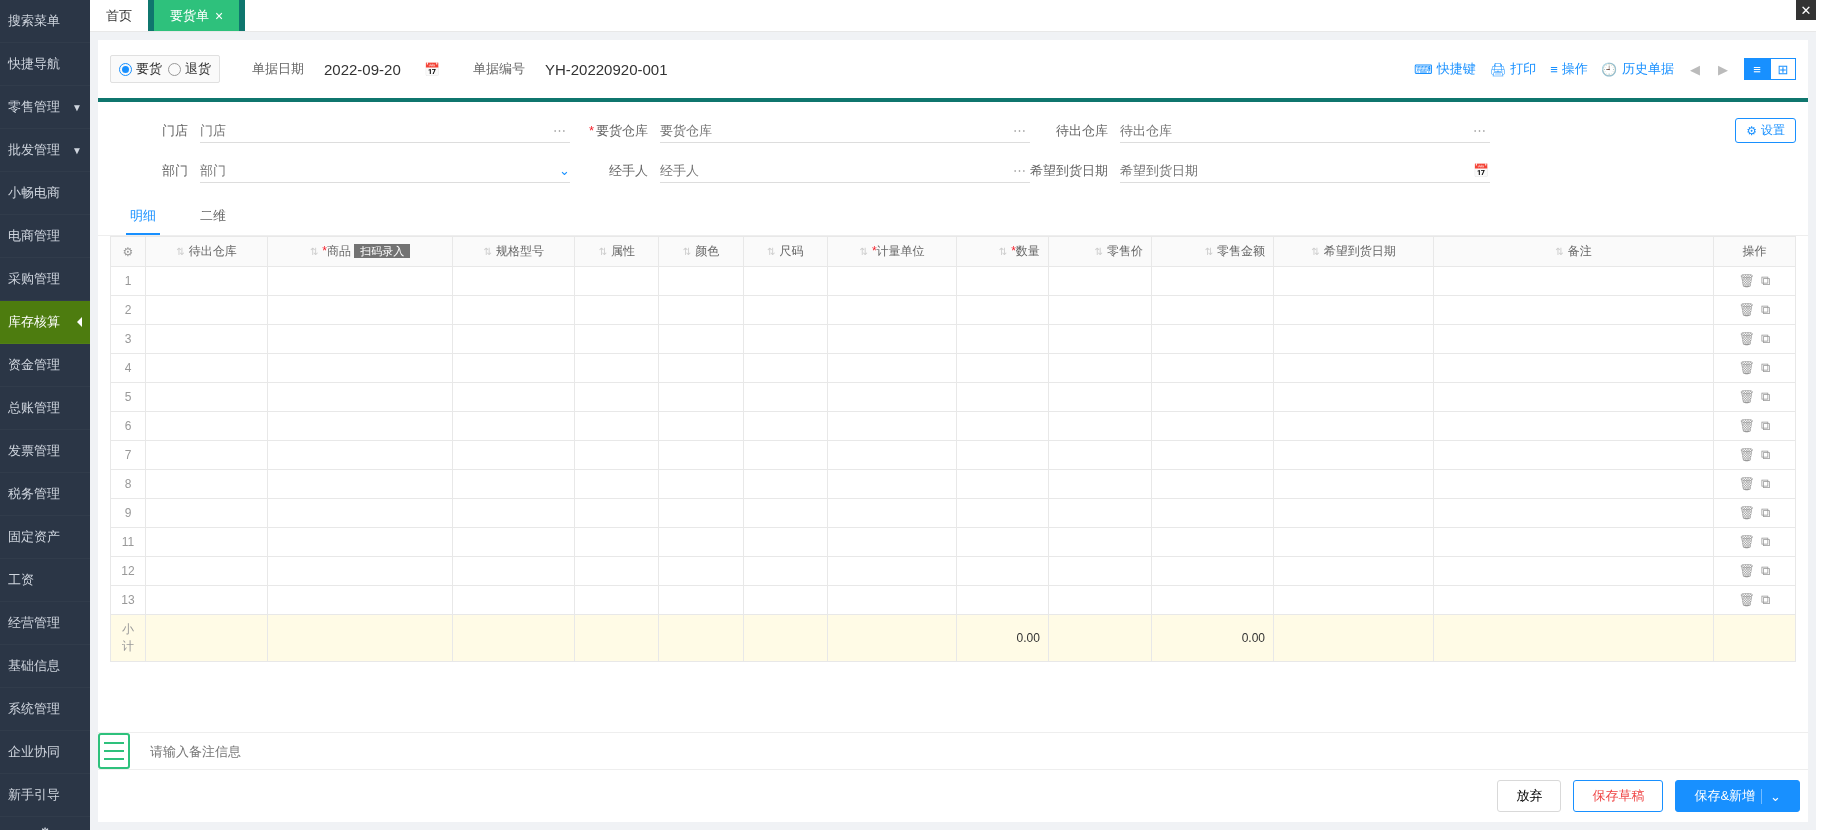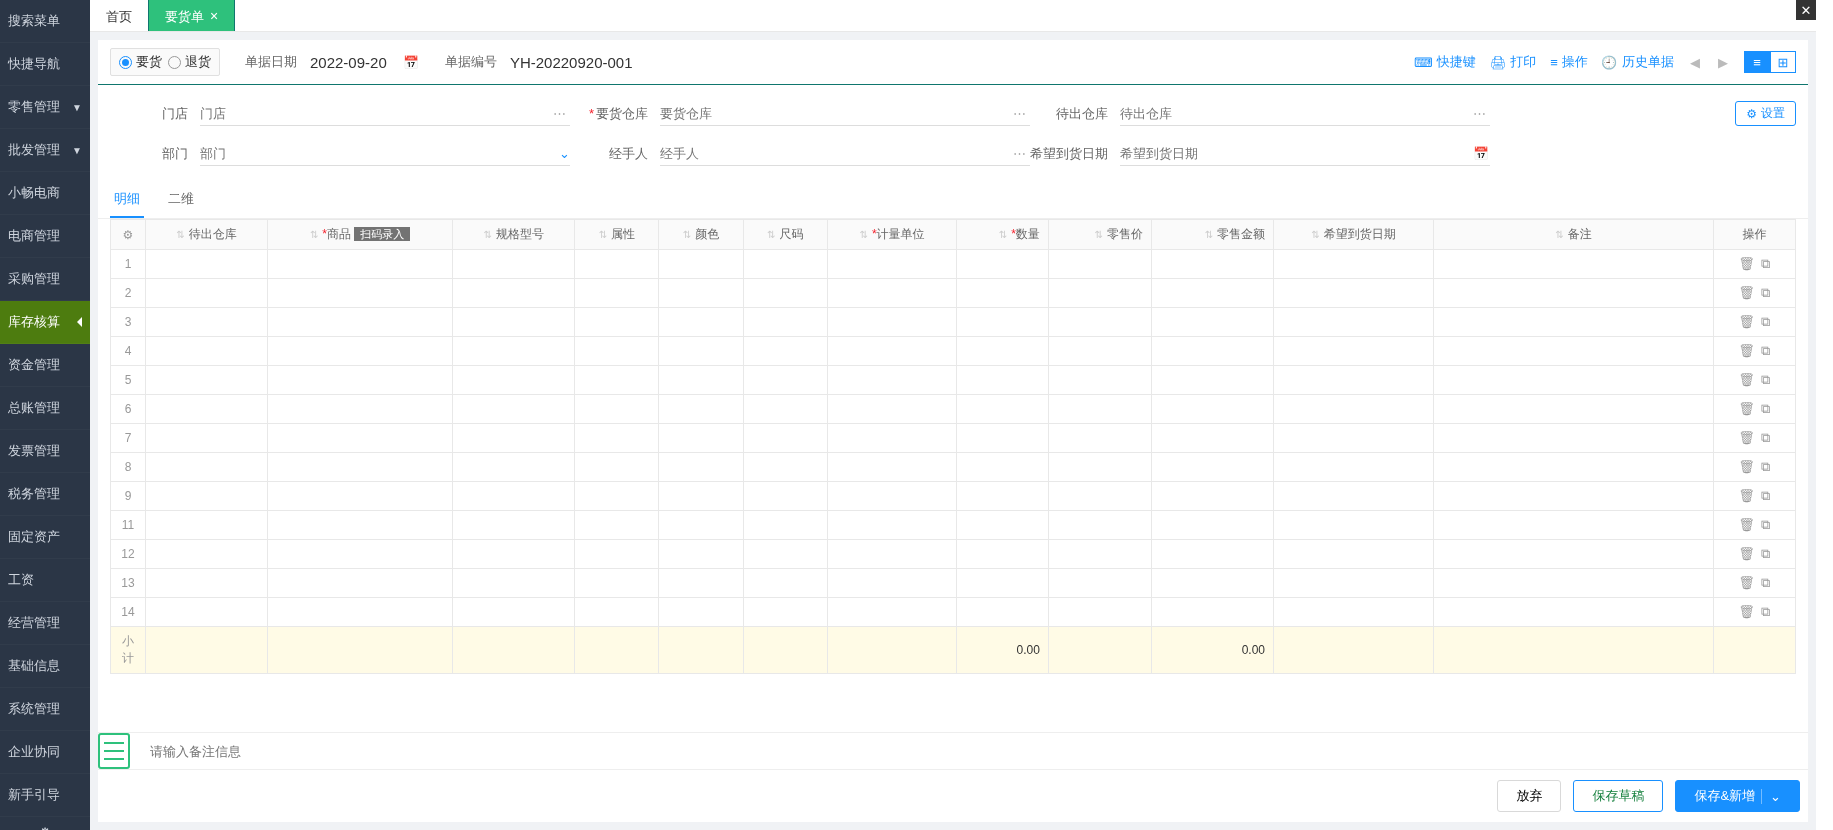--- a/index.html
+++ b/index.html
@@ -12,30 +12,30 @@
 .sidebar-item.active { background: #4d7c0f; color: #fff; }
 .sidebar-item .caret { font-size: 10px; }
 .sidebar-item .indicator { width: 0; height: 0; border-top: 5px solid transparent; border-bottom: 5px solid transparent; border-right: 5px solid #fff; }
 .sidebar-footer { margin-top: auto; text-align: center; padding: 8px 0; }
 
 
 .main { flex: 1; display: flex; flex-direction: column; background: #f0f2f5; position: relative; }
 
 
 .tabs { background: #fff; display: flex; align-items: center; height: 32px; border-bottom: 1px solid #e8e8e8; }
-.tab { padding: 8px 16px; height: 100%; display: flex; align-items: flex-start; gap: 6px; border-right: 1px solid #0f766e; cursor: pointer; font-size: 13px; }
+.tab { padding: 0 16px; height: 100%; display: flex; align-items: center; gap: 6px; border-right: 6px solid #0f766e; cursor: pointer; font-size: 13px; }
 .tab.active { background: #2ec17c; color: #fff; }
 .tab-close { font-size: 14px; cursor: pointer; }
 .close-main { position: absolute; top: 0; right: 0; width: 20px; height: 20px; background: #333; color: #fff; display: flex; align-items: center; justify-content: center; cursor: pointer; }
 
 
 .content { flex: 1; margin: 8px; background: #fff; display: flex; flex-direction: column; overflow: hidden; }
 
 
-.toolbar { display: flex; align-items: center; padding: 8px 12px; gap: 13px; border-bottom: 1px solid #0f766e; }
+.toolbar { display: flex; align-items: center; padding: 15px 12px; gap: 20px; border-bottom: 4px solid #0f766e; }
 .radio-grp { display: flex; align-items: center; gap: 6px; background: #fafafa; border: 1px solid #e0e0e0; border-radius: 2px; padding: 4px 8px; }
 .radio-opt { display: flex; align-items: center; gap: 4px; cursor: pointer; }
 .radio-circle { width: 13px; height: 13px; border: 1px solid #999; border-radius: 50%; display: inline-flex; align-items: center; justify-content: center; }
 .radio-circle.on { border-color: #1890ff; }
 .radio-circle.on::after { content: ''; width: 7px; height: 7px; background: #1890ff; border-radius: 50%; }
 .tb-label { color: #666; margin-left: 12px; }
 .tb-value { color: #333; margin-right: 4px; }
 .icon-cal { color: #1890ff; cursor: pointer; }
 .toolbar-right { margin-left: auto; display: flex; align-items: center; gap: 14px; }
 .tb-link { color: #1890ff; cursor: pointer; display: flex; align-items: center; gap: 4px; font-size: 13px; }
@@ -51,21 +51,21 @@
 .form-field .fl { width: 90px; text-align: right; padding-right: 12px; color: #666; }
 .form-field .fl .req { color: #f5222d; margin-right: 2px; }
 .form-field .fi { flex: 1; border-bottom: 1px solid #ddd; padding: 4px 0; display: flex; align-items: center; }
 .form-field .fi input { border: none; outline: none; flex: 1; font-size: 13px; background: transparent; }
 .form-field .fi .dots { color: #999; cursor: pointer; padding: 0 4px; }
 .form-field .fi .dd { color: #1890ff; cursor: pointer; }
 .settings-btn { border: 1px solid #1890ff; color: #1890ff; padding: 3px 10px; border-radius: 3px; cursor: pointer; display: flex; align-items: center; gap: 4px; font-size: 12px; margin-left: auto; }
 
 
 .detail-tabs { display: flex; gap: 20px; padding: 0 12px; border-bottom: 1px solid #eee; }
-.dtab { padding: 8px 4px; cursor: pointer; color: #666; }
+.dtab { padding: 8px 4px; cursor: pointer; color: #666; margin-left: 16px; }
 .dtab.on { color: #1890ff; border-bottom: 2px solid #1890ff; font-weight: 500; }
 
 
 .table-wrap { flex: 1; overflow: auto; padding: 0 12px; }
 table { width: 100%; border-collapse: collapse; font-size: 12px; }
 th, td { border: 1px solid #e8e8e8; padding: 6px 8px; height: 28px; }
 thead th { background: #fafafa; color: #666; font-weight: normal; position: relative; }
 .sort-ic { color: #ccc; margin-right: 4px; font-size: 10px; display: inline-block; }
 .req2 { color: #f5222d; }
 .scan-badge { background: #737373; color: #fff; padding: 1px 6px; border-radius: 0; font-size: 11px; }
@@ -78,21 +78,21 @@
 
 
 .notes { display: flex; align-items: center; gap: 20px; border-top: 1px solid #eee; justify-content: space-between; }
 .notes-icon { width: 32px; height: 36px; border: 2px solid #2ec17c; border-radius: 3px; display: flex; flex-direction: column; justify-content: space-around; padding: 4px; }
 .notes-icon span { height: 2px; background: #2ec17c; }
 .notes input { flex: 1; border: none; outline: none; font-size: 13px; }
 
 
 .footer { display: flex; justify-content: flex-end; gap: 12px; padding: 10px 8px; border-top: 1px solid #eee; background: #fff; }
 .btn { padding: 6px 18px; border: 1px solid #d9d9d9; background: #fff; border-radius: 3px; cursor: pointer; font-size: 13px; }
-.btn.outline { border-color: #1890ff; color: #15803d; }
+.btn.outline { border-color: #1890ff; color: #ef4444; }
 .btn.primary { background: #1890ff; color: #fff; border-color: #1890ff; display: flex; align-items: center; gap: 6px; }
 .btn.primary .dd2 { border-left: 1px solid rgba(255,255,255,0.4); padding-left: 8px; }
 </style>
 </head>
 <body>
 
 <div class="app">
   <div class="sidebar">
     <div class="sidebar-item">
         <span>搜索菜单</span>
@@ -482,36 +482,20 @@
                 <td></td>
                 <td></td>
                 <td></td>
                 <td></td>
                 <td></td>
                 <td></td>
                 <td></td>
                 <td></td>
                 <td class="col-op"><span class="op-ic">🗑</span><span class="op-ic">⧉</span></td>
               </tr>
-              <tr>
-                <td class="col-num">14</td>
-                <td></td>
-                <td></td>
-                <td></td>
-                <td></td>
-                <td></td>
-                <td></td>
-                <td></td>
-                <td></td>
-                <td></td>
-                <td></td>
-                <td></td>
-                <td></td>
-                <td class="col-op"><span class="op-ic">🗑</span><span class="op-ic">⧉</span></td>
-              </tr>
               <tr class="subtotal-row">
                 <td class="col-num">小计</td>
                 <td></td>
                 <td></td>
                 <td></td>
                 <td></td>
                 <td></td>
                 <td></td>
                 <td></td>
                 <td class="ta-r">0.00</td>

